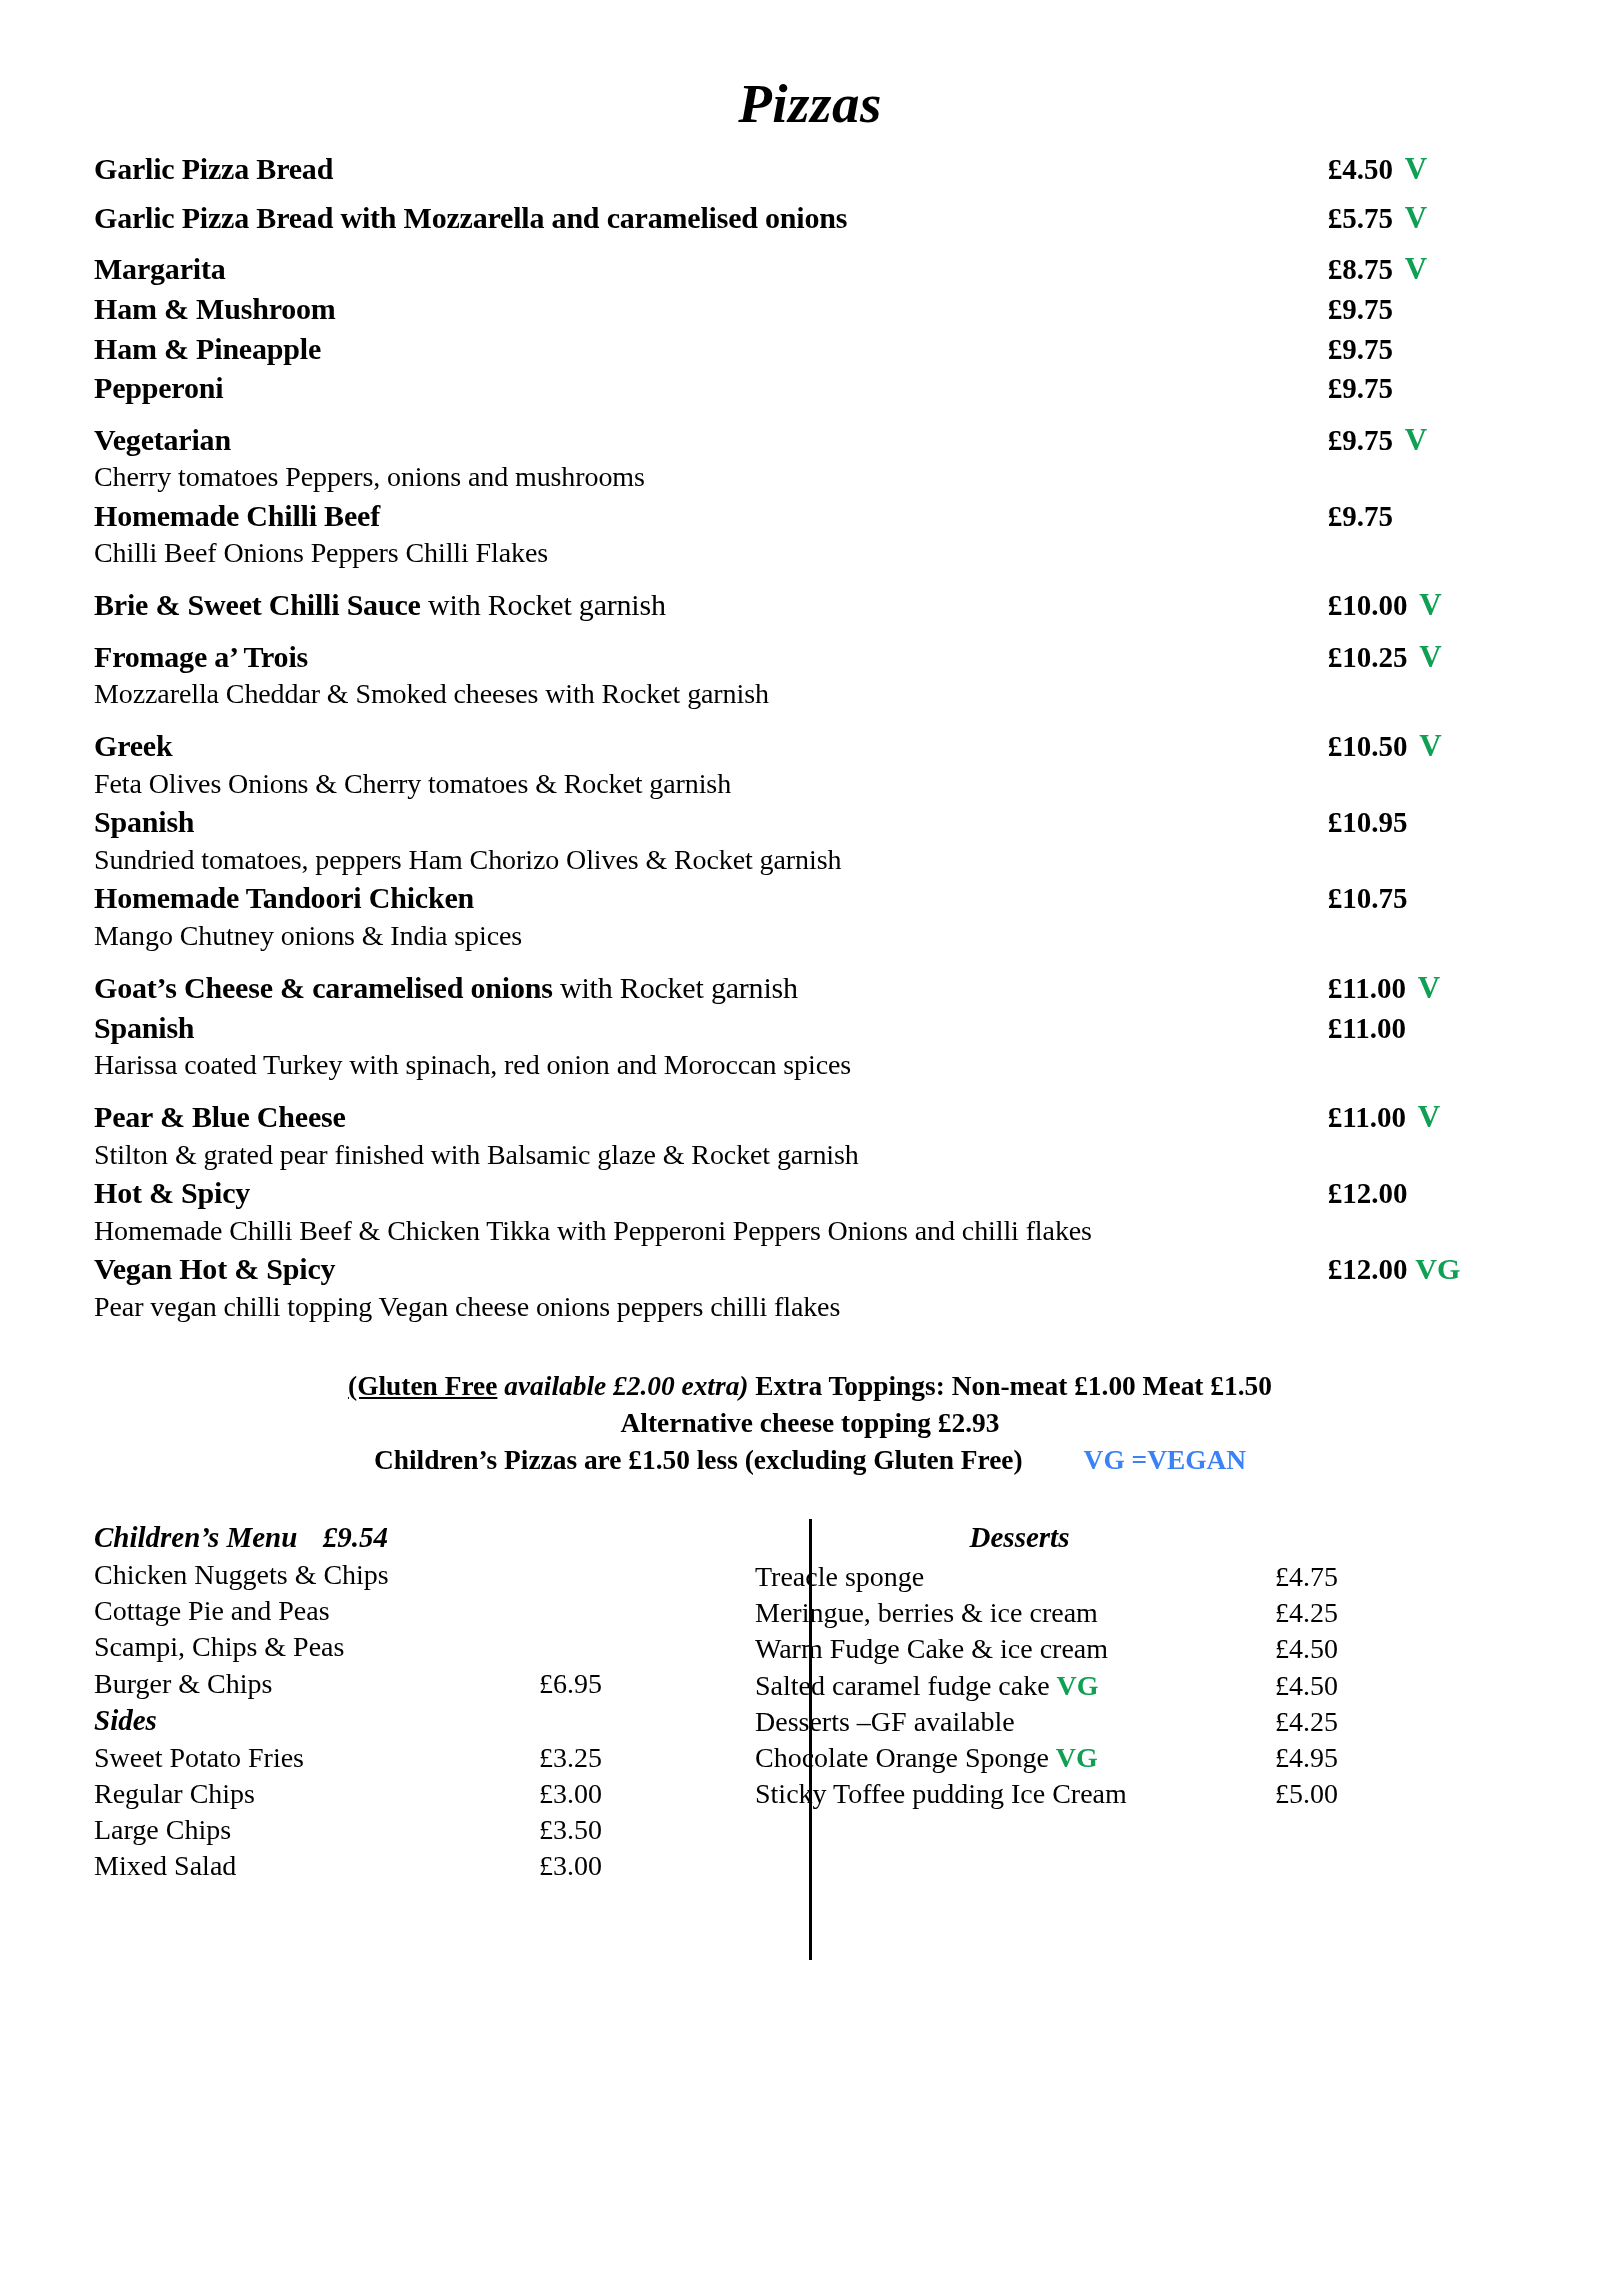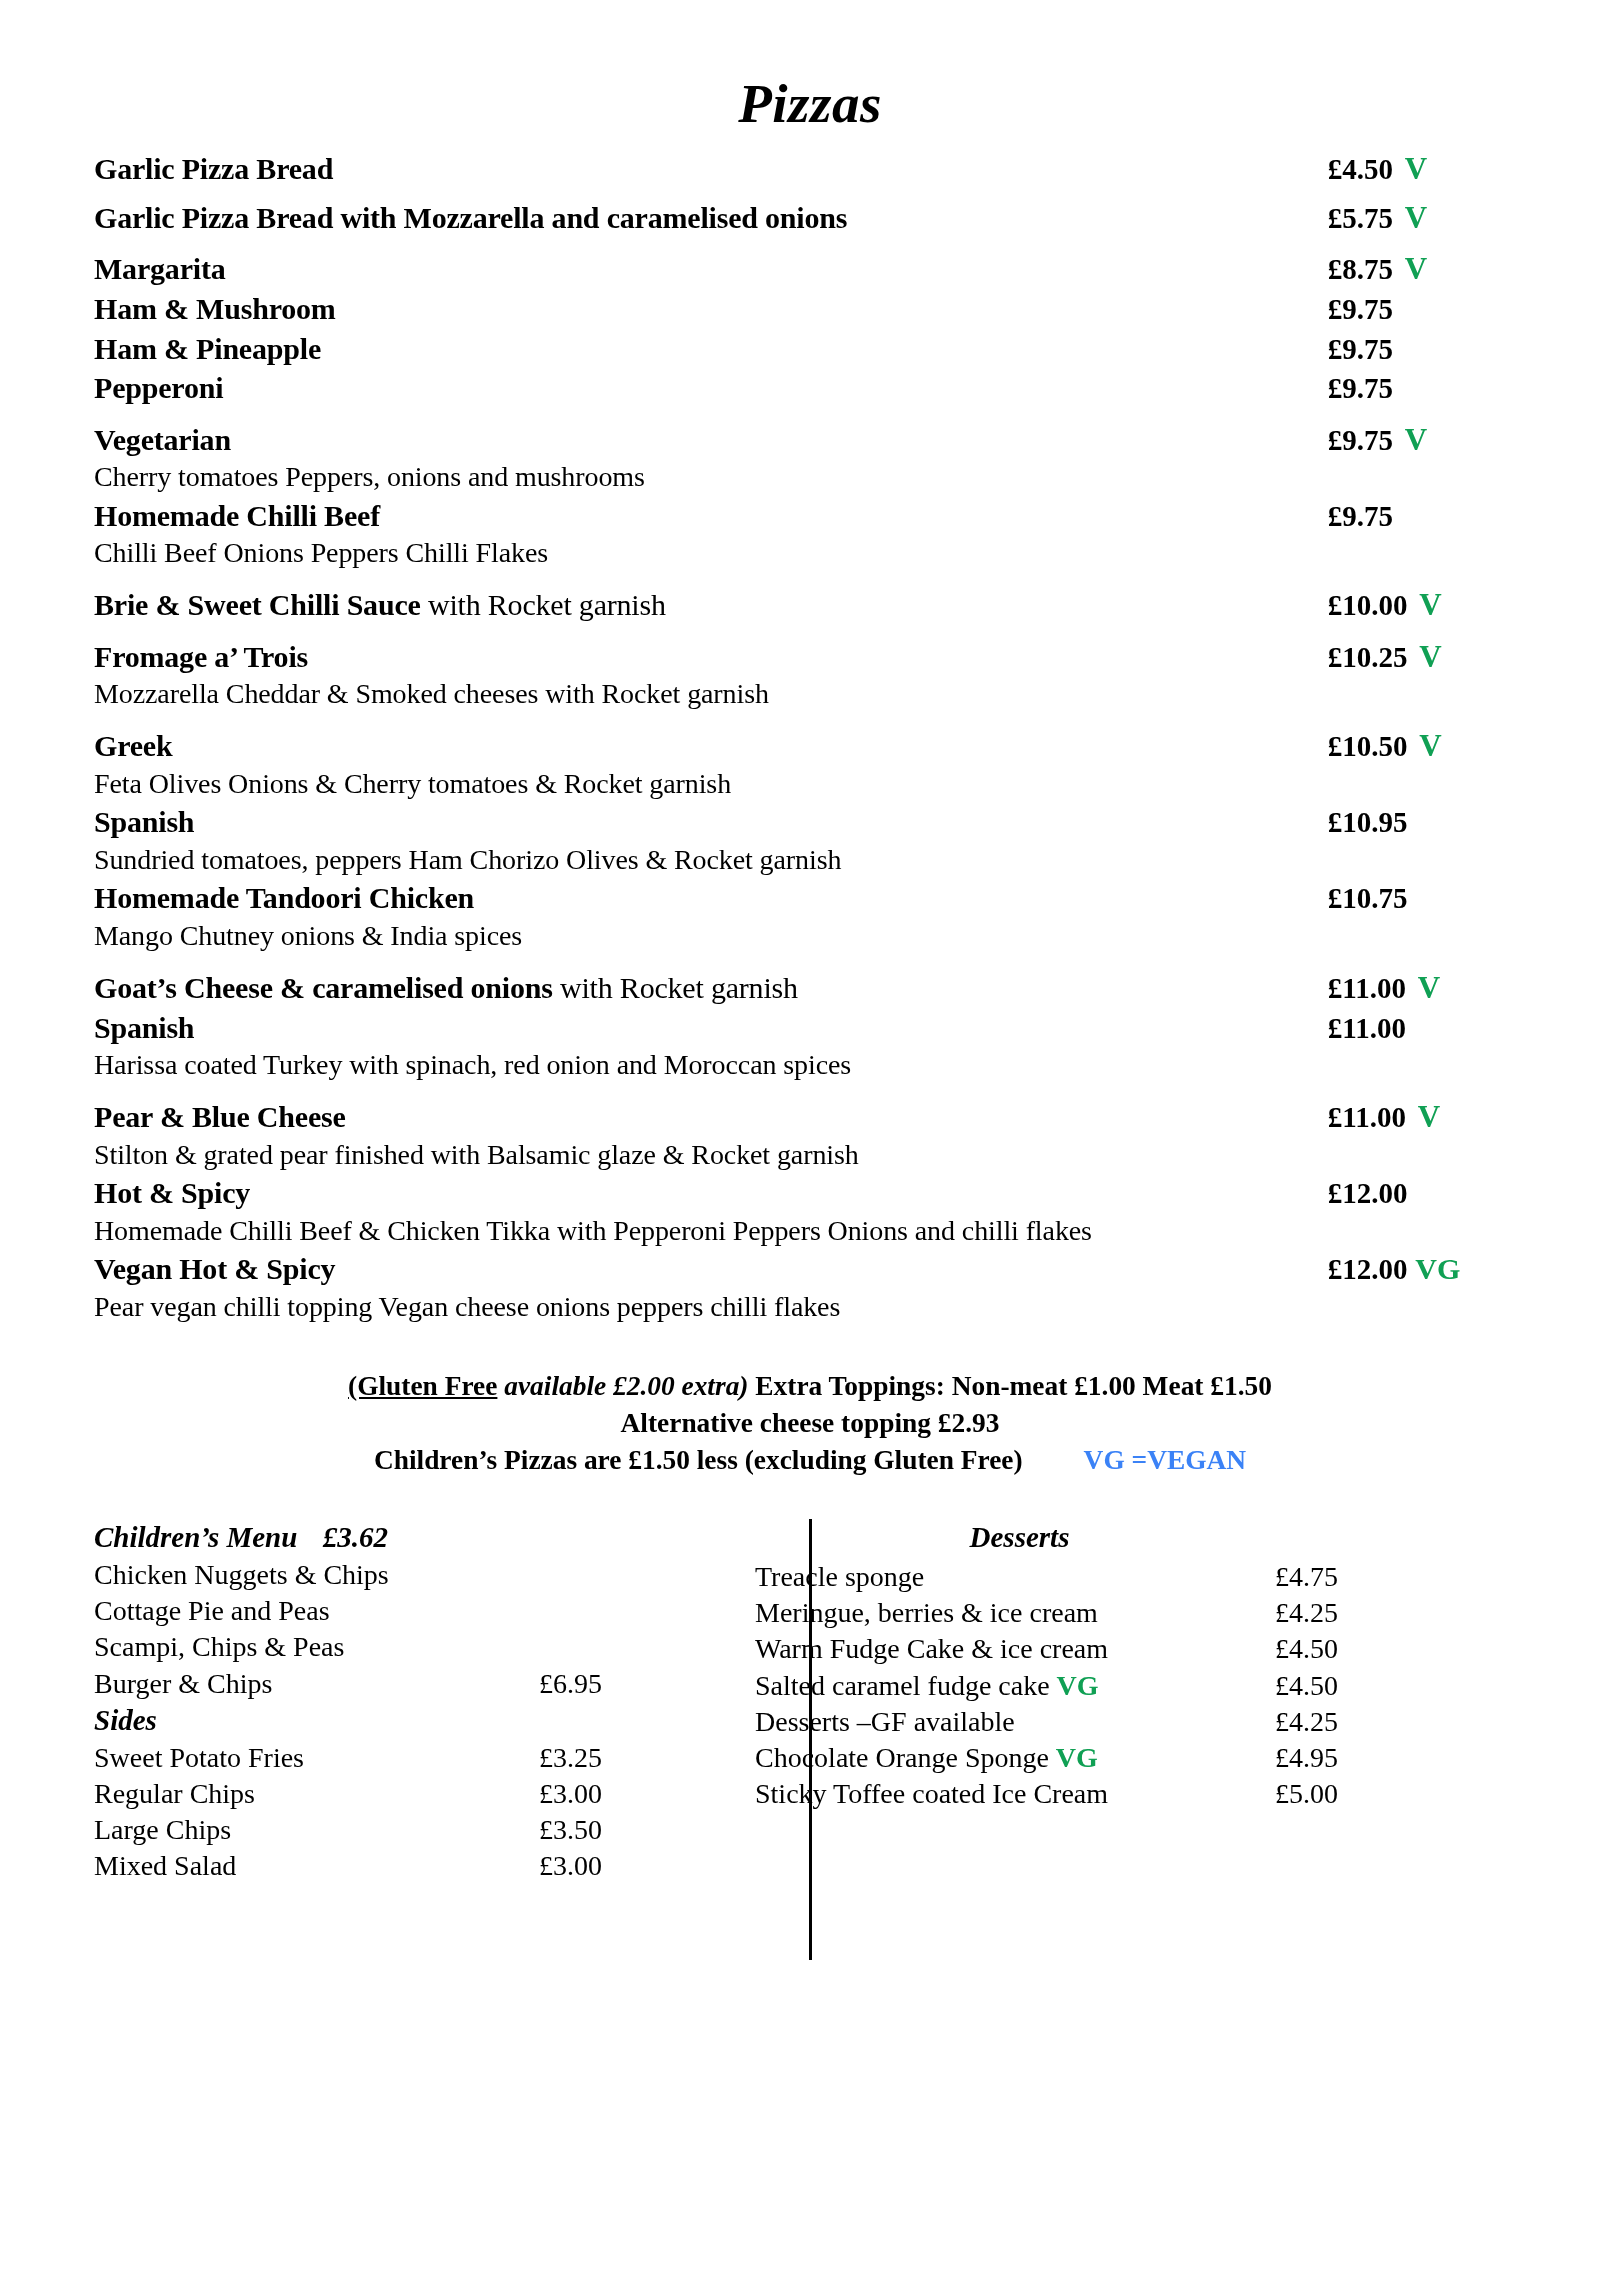--- a/index.html
+++ b/index.html
@@ -346,21 +346,21 @@
     <span class="notes-line">
       <span>Children’s Pizzas are £1.50 less (excluding Gluten Free)</span><span class="vg-legend">VG =VEGAN</span>
     </span>
   </div>
 
   <div class="bottom">
     <div class="divider"></div>
 
     <div class="col-left">
       <div class="sec-head">
-        <span>Children’s Menu</span><span class="amount">£3.62</span>
+        <span>Children’s Menu</span><span class="amount">£9.54</span>
       </div>
       <div id="childrens-items">
           <div class="mrow">
             <span class="mname">Chicken Nuggets &amp; Chips</span>
             <span class="mspacer"></span>
             <span class="mprice"></span>
           </div>
           <div class="mrow">
             <span class="mname">Cottage Pie and Peas</span>
             <span class="mspacer"></span>
@@ -431,21 +431,21 @@
             <span class="mspacer"></span>
             <span class="mprice">£4.25</span>
           </div>
           <div class="mrow">
             <span class="mname">Chocolate Orange Sponge</span>
             <span class="inline-vg">VG</span>
             <span class="mspacer"></span>
             <span class="mprice">£4.95</span>
           </div>
           <div class="mrow">
-            <span class="mname">Sticky Toffee coated Ice Cream</span>
+            <span class="mname">Sticky Toffee pudding Ice Cream</span>
             <span class="mspacer"></span>
             <span class="mprice">£5.00</span>
           </div>
         </div>
     </div>
   </div>
 
 </div>
 
 

